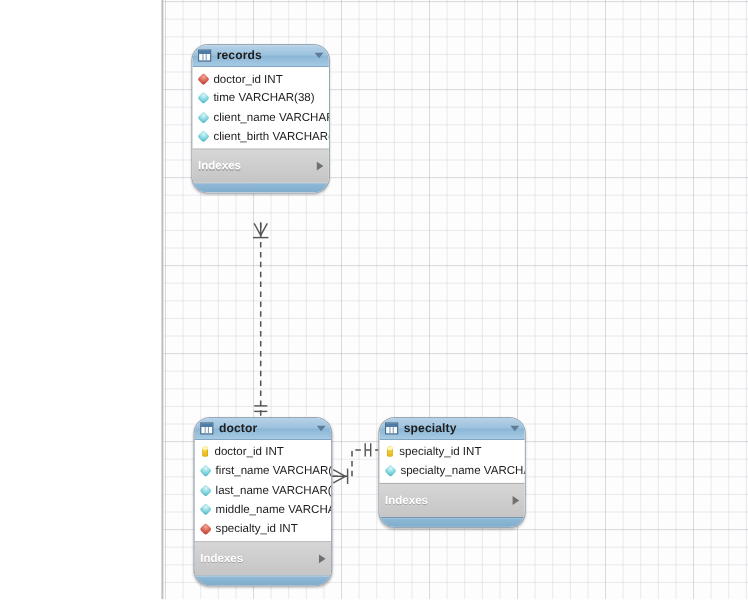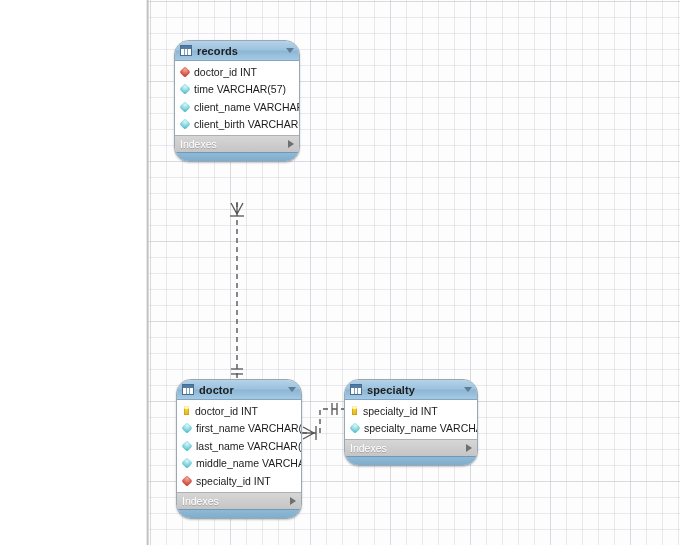--- a/index.html
+++ b/index.html
@@ -140,29 +140,29 @@
     margin-left: 1px; margin-right: 5px;
     background: radial-gradient(circle at 32% 30%, #d9f6f8 0%, #7fd4dd 55%, #3fa7b6 100%);
     transform: rotate(45deg);
     border-radius: 2px;
   }
   .field-name {
     font-size: 10.5px;
     color: #1b1b1b;
   }
   .tbl-indexes {
-    height: 17px;
+    height: 31px;
     display: flex;
     align-items: center;
     padding: 0 5px;
     background: linear-gradient(to bottom,#d6d6d6 0%, #c5c5c5 100%);
     border-top: 1px solid #b0b0b0;
     color: #ffffff;
     font-size: 10.5px;
-    font-weight: normal;
+    font-weight: bold;
     text-shadow: 0 1px 0 rgba(0,0,0,0.20);
   }
   .tbl-indexes span { flex: 1 1 auto; }
   .idx-caret {
     width: 0; height: 0;
     border-top: 4px solid transparent;
     border-bottom: 4px solid transparent;
     border-left: 6px solid #6f6f6f;
     flex: 0 0 auto;
   }
@@ -225,21 +225,21 @@
           <div class="tbl-title">records</div>
           <div class="tbl-caret"></div>
         </div>
         <div class="tbl-fields">
           <div class="field-row">
             <div class="field-ico ico-fk"></div>
             <div class="field-name">doctor_id INT</div>
           </div>
           <div class="field-row">
             <div class="field-ico ico-col"></div>
-            <div class="field-name">time VARCHAR(57)</div>
+            <div class="field-name">time VARCHAR(38)</div>
           </div>
           <div class="field-row">
             <div class="field-ico ico-col"></div>
             <div class="field-name">client_name VARCHAR(100)</div>
           </div>
           <div class="field-row">
             <div class="field-ico ico-col"></div>
             <div class="field-name">client_birth VARCHAR(10)</div>
           </div>
         </div>

